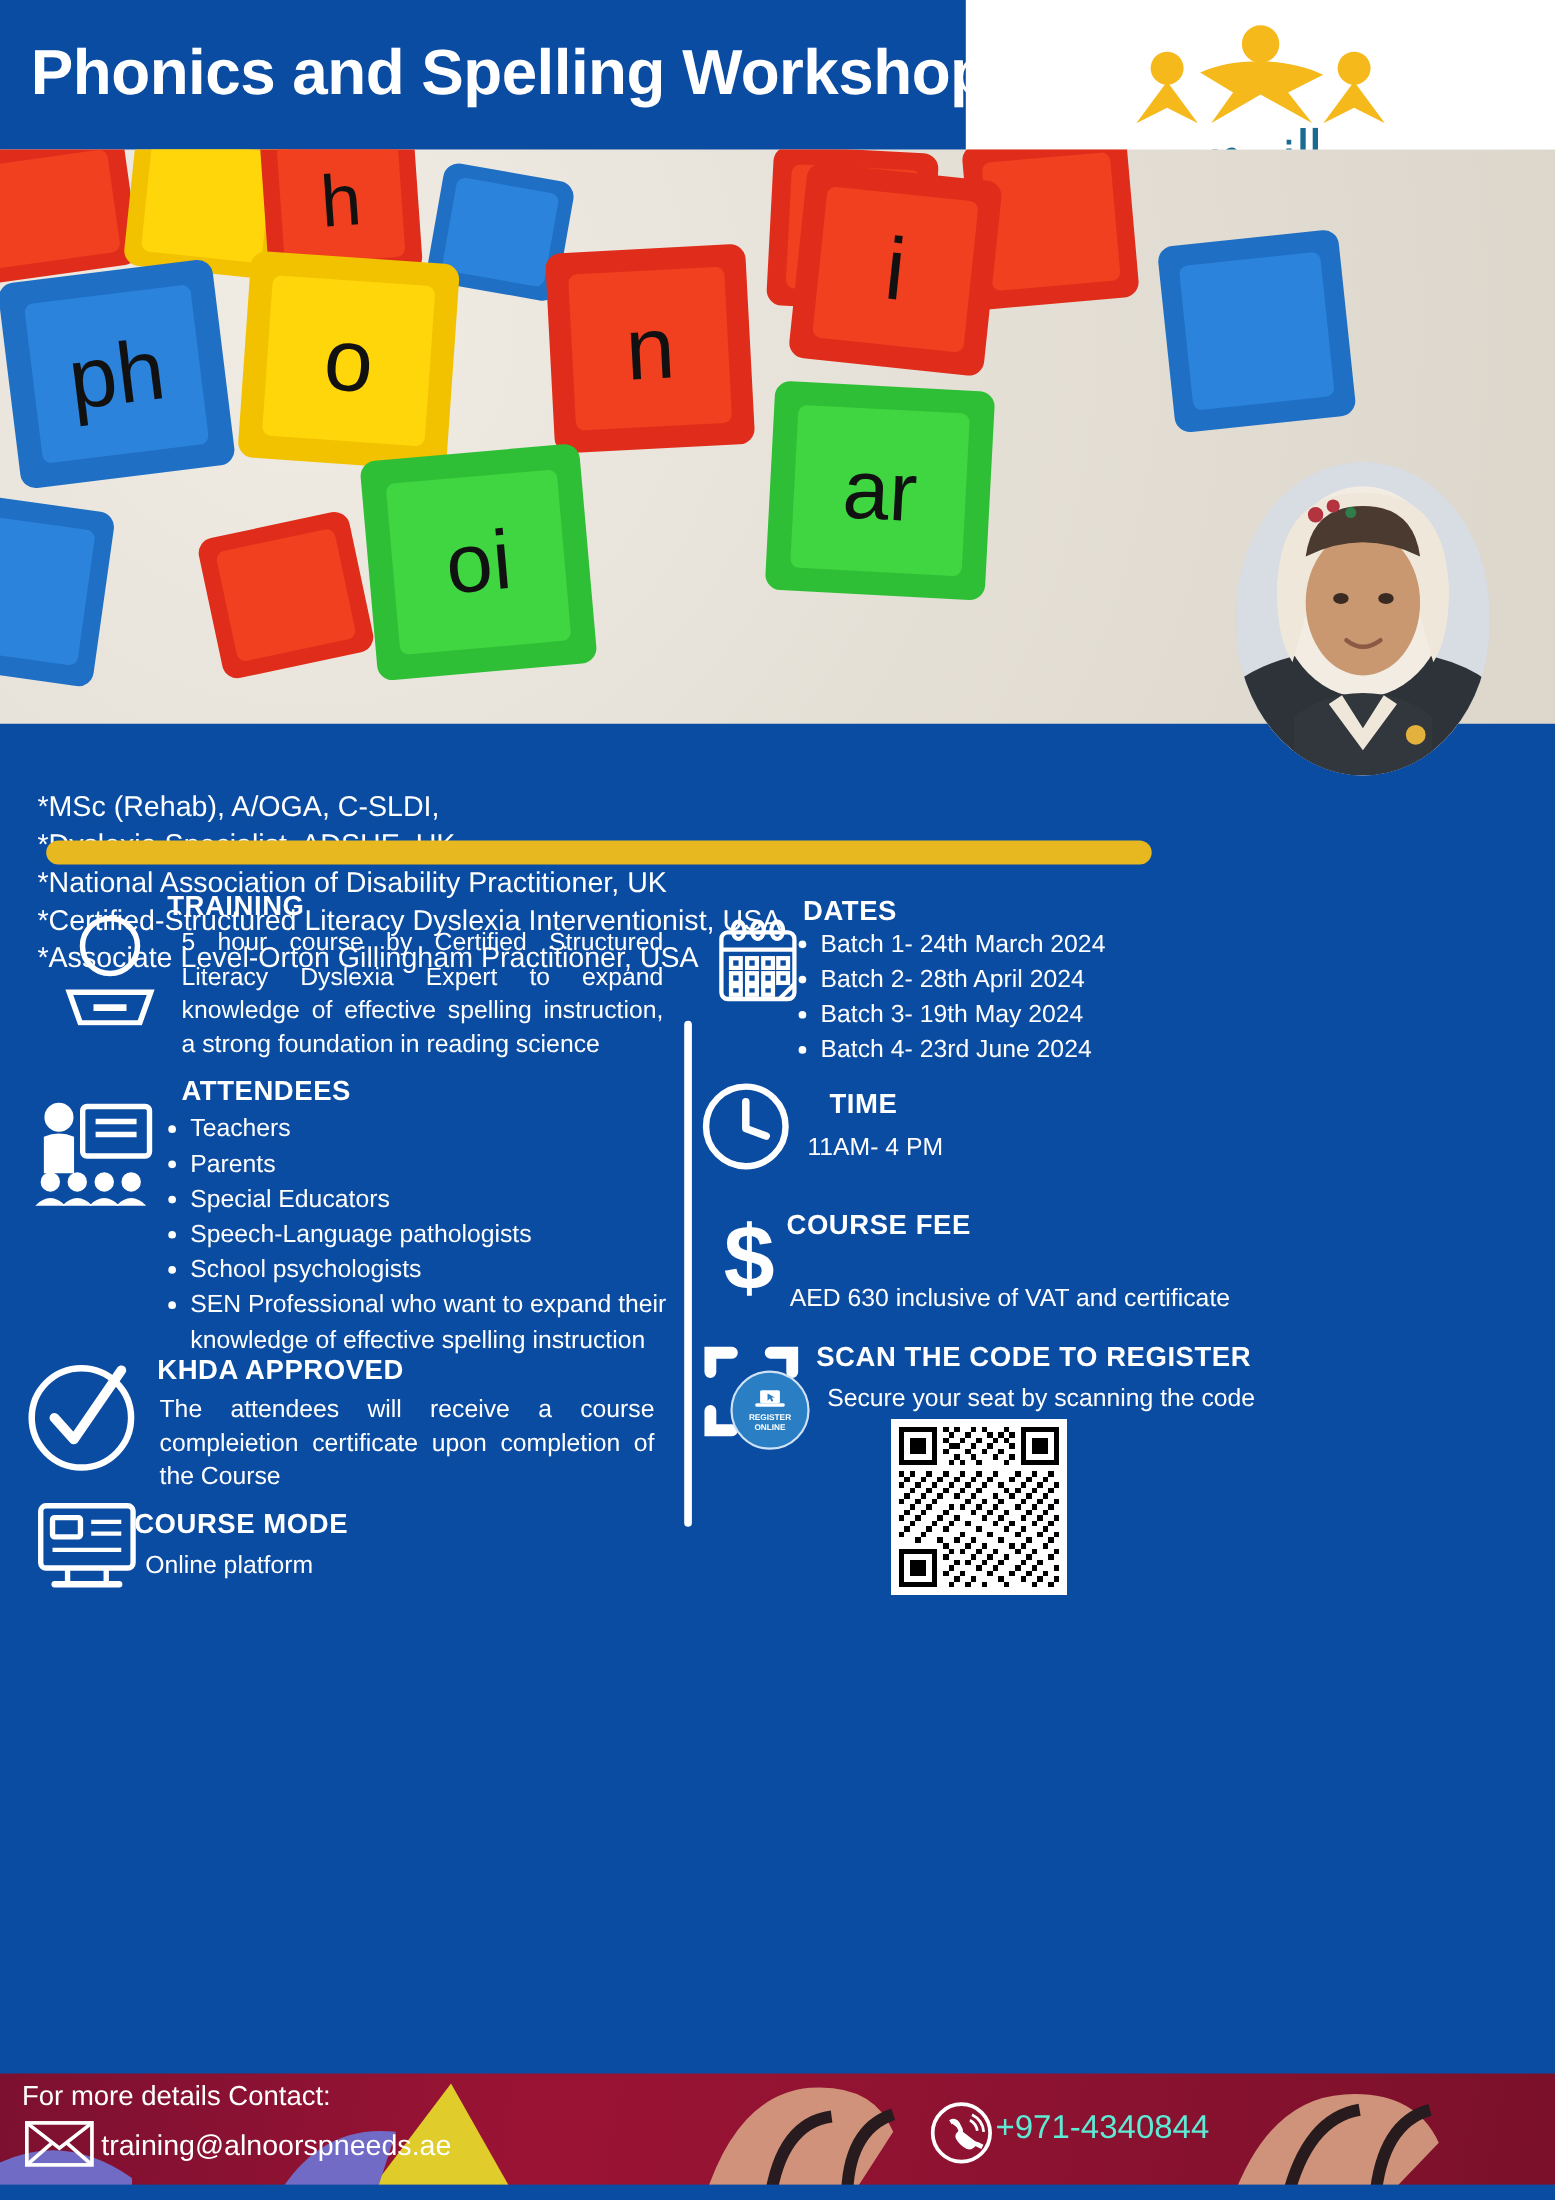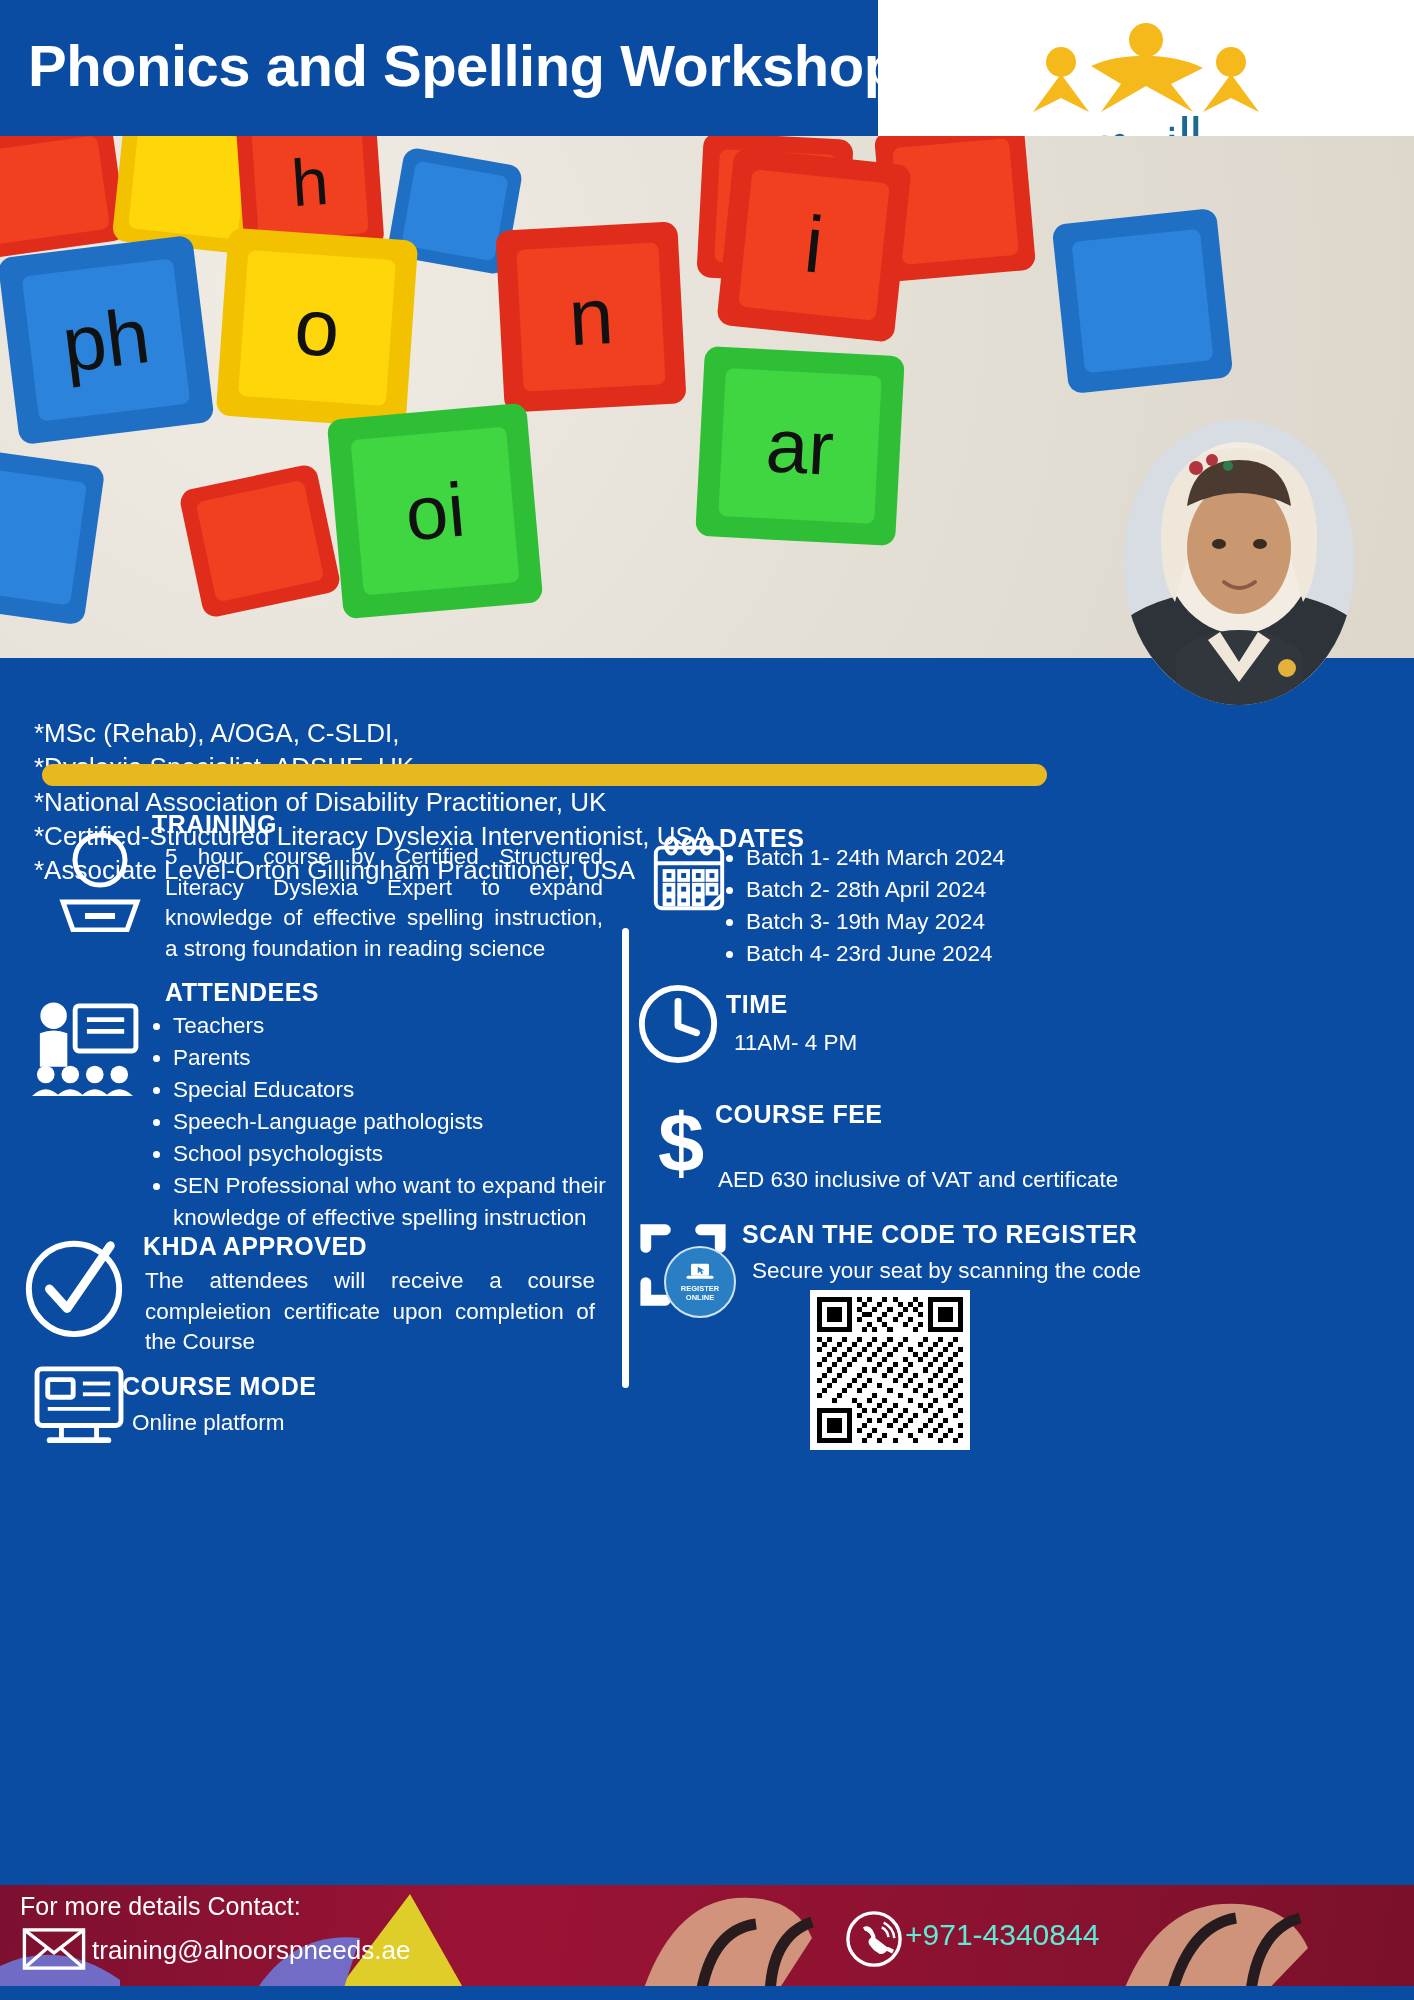--- a/index.html
+++ b/index.html
@@ -297,37 +297,37 @@
           <rect x="17" y="52" width="9" height="9"></rect>
             <rect x="32" y="52" width="9" height="9"></rect>
           <rect x="47" y="52" width="9" height="9"></rect>
             <rect x="61" y="52" width="9" height="9"></rect>
           <rect x="17" y="64" width="9" height="8"></rect>
             <rect x="32" y="64" width="9" height="8"></rect>
           <rect x="47" y="64" width="9" height="8"></rect>
           <path d="M76 62 L62 76"></path>
         </svg>
       </div>
-      <div class="sec-h" style="position:absolute; left:89px; top:14px;margin-top:10px;">DATES</div>
+      <div class="sec-h" style="position:absolute; left:100px; top:14px;">DATES</div>
       <ul class="bul" style="position:absolute; left:88px; top:42px; width:400px;">
         <li>Batch 1- 24th March 2024</li>
         <li>Batch 2- 28th April 2024</li>
         <li>Batch 3- 19th May 2024</li>
         <li>Batch 4- 23rd June 2024</li>
       </ul>
     </div>
 
     <div class="sec">
       <div class="icon" style="left:6px; top:182px;">
         <svg viewBox="0 0 86 86" width="84" height="84" fill="none" stroke="#fff" stroke-width="6">
           <circle cx="43" cy="43" r="37"></circle>
           <path d="M43 20 L43 45 L62 52" stroke-width="7" stroke-linecap="round" stroke-linejoin="round"></path>
         </svg>
       </div>
-      <div class="sec-h" style="position:absolute; left:96px; top:190px;">TIME</div>
+      <div class="sec-h" style="position:absolute; left:124px; top:190px;">TIME</div>
       <div class="sec-b" style="position:absolute; left:104px; top:228px;">11AM- 4 PM</div>
     </div>
 
     <div class="sec">
       <div class="icon" style="left:22px; top:300px;">
         <svg viewBox="0 0 60 90" width="58" height="88">
           <text x="30" y="74" font-size="86" font-family="Liberation Sans, sans-serif" font-weight="bold" fill="#fff" text-anchor="middle">$</text>
         </svg>
       </div>
       <div class="sec-h" style="position:absolute; left:85px; top:300px;">COURSE FEE</div>

